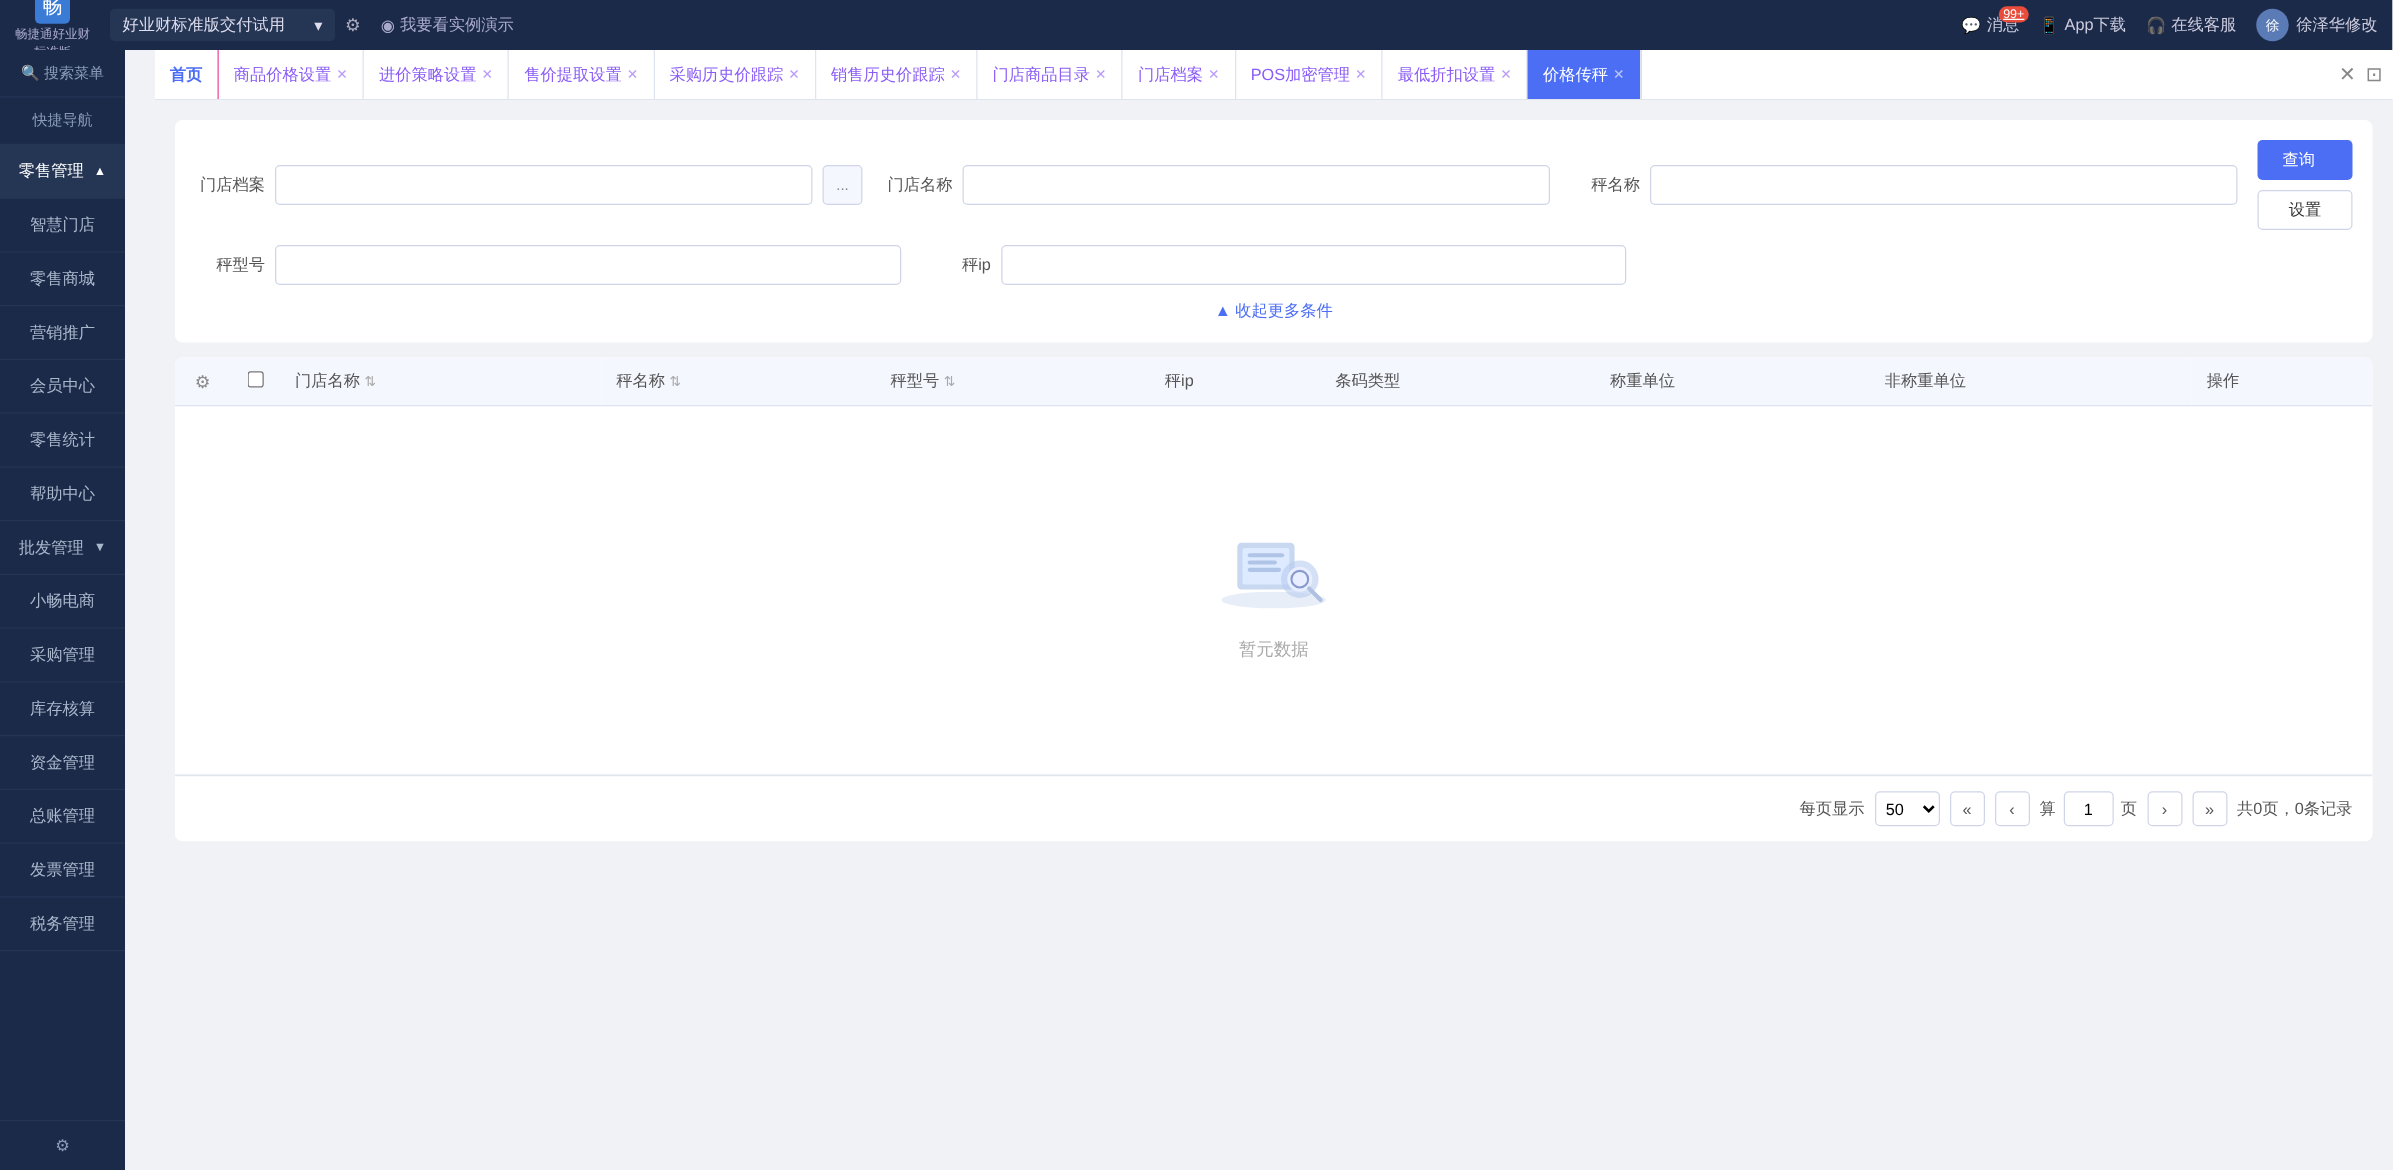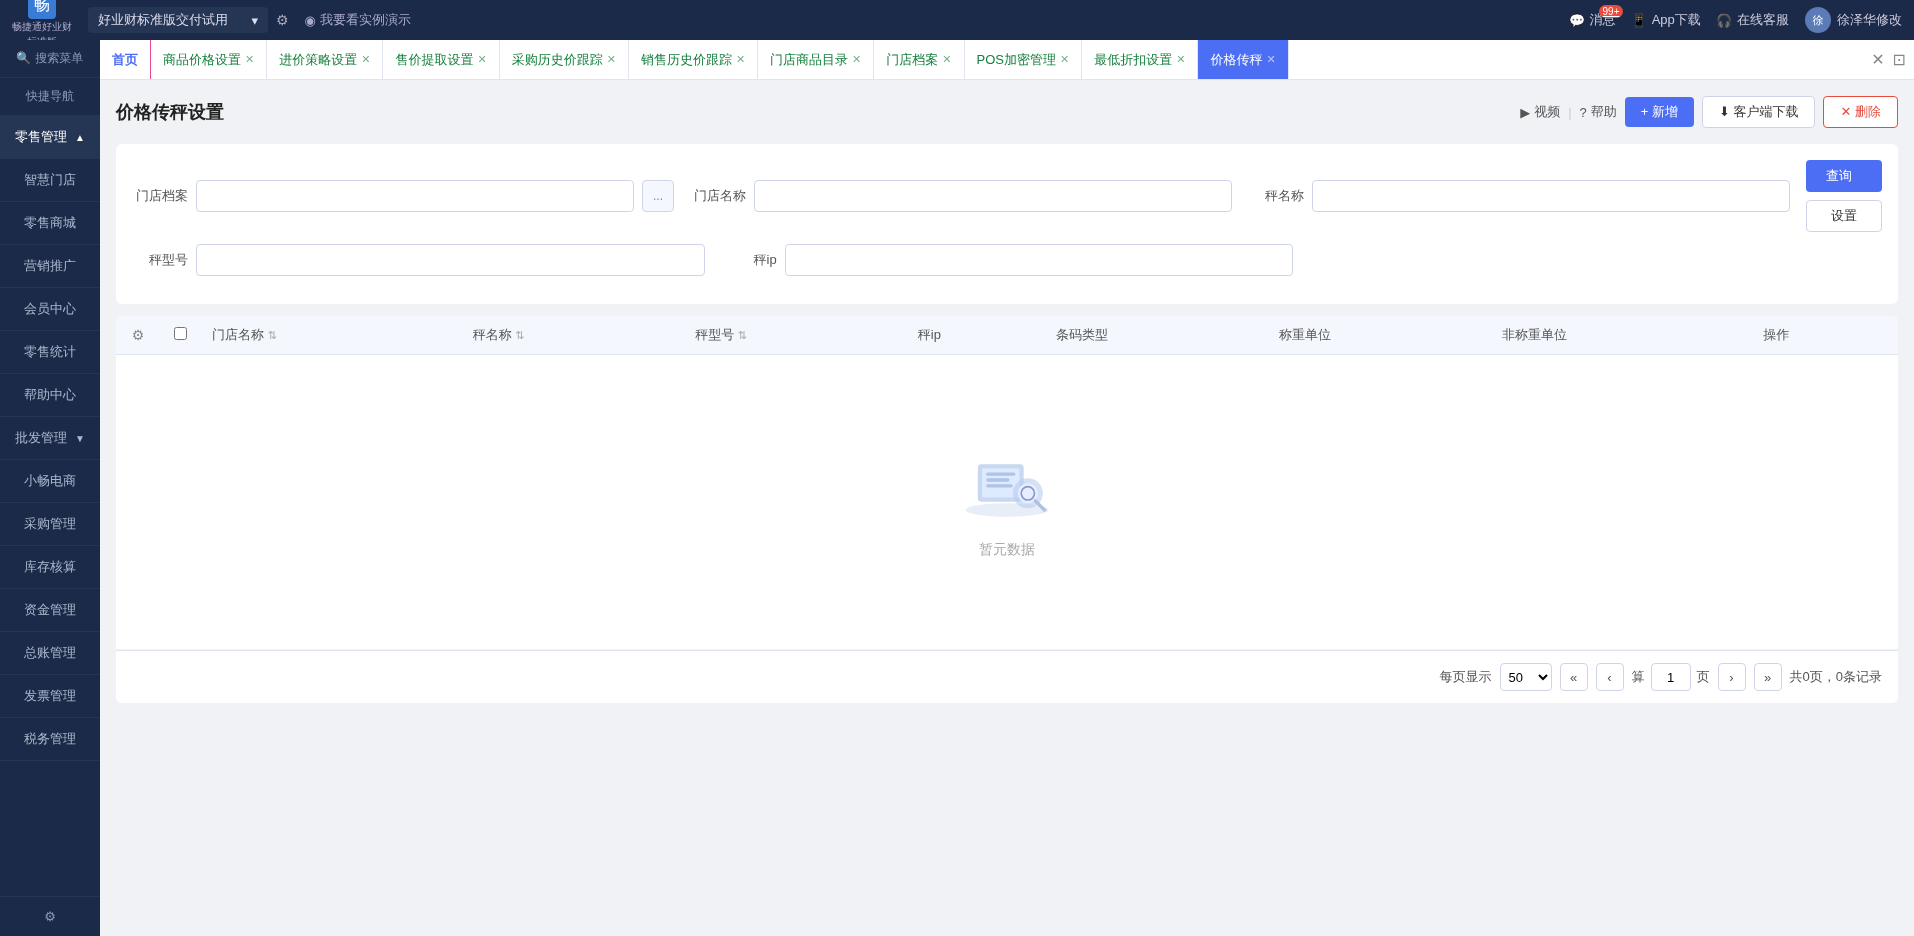--- a/index.html
+++ b/index.html
@@ -20,38 +20,38 @@
 
     .demo-btn { margin-left: 16px; color: #aac; font-size: 13px; cursor: pointer; display: flex; align-items: center; gap: 4px; }
 
     .top-bar-right { margin-left: auto; display: flex; align-items: center; gap: 16px; }
     .top-bar-right .icon-btn { color: #ccd; font-size: 13px; cursor: pointer; display: flex; align-items: center; gap: 4px; position: relative; }
     .badge { background: #e74c3c; color: #fff; font-size: 10px; border-radius: 8px; padding: 1px 4px; position: absolute; top: -6px; right: -8px; text-decoration: underline; }
     .user-area { display: flex; align-items: center; gap: 6px; color: #ccd; cursor: pointer; }
     .user-avatar { width: 26px; height: 26px; background: #5a7bb5; border-radius: 50%; display: flex; align-items: center; justify-content: center; font-size: 11px; color: #fff; }
 
     
-    .main-wrapper { display: flex; flex: 1; overflow: hidden; }
+    .main-wrapper { display: flex; flex: 1; overflow: hidden; gap: 24px; }
 
     
     .sidebar { width: 100px; background: #1c2a4a; color: #ccd; display: flex; flex-direction: column; flex-shrink: 0; overflow-y: auto; }
     .sidebar-search { padding: 10px 8px; border-bottom: 1px solid #253554; text-align: center; font-size: 12px; color: #889bb5; cursor: pointer; }
     .sidebar-item { padding: 12px 4px; text-align: center; font-size: 13px; cursor: pointer; color: #aab8cc; border-bottom: 1px solid #253554; display: flex; flex-direction: column; align-items: center; gap: 4px; }
     .sidebar-item.active { color: #fff; background: #253554; }
     .sidebar-item.has-arrow { flex-direction: row; justify-content: center; padding: 12px 8px; align-items: center; }
     .sidebar-item.has-arrow .arrow { font-size: 10px; margin-left: 4px; }
     .sidebar-bottom { margin-top: auto; padding: 12px 8px; text-align: center; border-top: 1px solid #253554; cursor: pointer; color: #889bb5; }
 
     
     .content-area { flex: 1; display: flex; flex-direction: column; overflow: hidden; background: #f0f2f5; }
 
     
     .tabs-bar { background: #fff; display: flex; align-items: center; border-bottom: 1px solid #e0e4ee; height: 40px; flex-shrink: 0; overflow-x: auto; }
     .tabs-bar::-webkit-scrollbar { height: 0; }
-    .tab-item { display: flex; align-items: center; padding: 0 12px; height: 40px; white-space: nowrap; cursor: pointer; font-size: 13px; color: #15803d; border-right: 1px solid #e0e4ee; flex-shrink: 0; gap: 4px; }
+    .tab-item { display: flex; align-items: center; padding: 0 12px; height: 40px; white-space: nowrap; cursor: pointer; font-size: 13px; color: #8b5cf6; border-right: 1px solid #e0e4ee; flex-shrink: 0; gap: 4px; }
     .tab-item.active { background: #4c6ef5; color: #fff; }
     .tab-item .close-btn { font-size: 11px; color: inherit; opacity: 0.6; cursor: pointer; }
     .tab-item.active .close-btn { color: #fff; }
     .tab-home { font-weight: 600; color: #4c6ef5; border-right: 1px solid #ec4899; }
     .tabs-bar-actions { margin-left: auto; display: flex; align-items: center; padding: 0 8px; gap: 8px; flex-shrink: 0; }
     .tabs-bar-actions .action-btn { font-size: 16px; color: #888; cursor: pointer; }
 
     
     .page-content { flex: 1; overflow-y: auto; padding: 16px; }
 
@@ -263,43 +263,20 @@
           <span class="close-btn">✕</span>
         </div>
         <div class="tabs-bar-actions">
           <span class="action-btn">✕</span>
           <span class="action-btn">⊡</span>
         </div>
       </div>
 
       <div class="page-content">
 
-        <div class="page-header">
-          <div class="page-title">价格传秤设置</div>
-          <div class="page-actions">
-            <div class="link-btn">
-              <span>▶</span>
-              <span>视频</span>
-            </div>
-            <span class="divider">|</span>
-            <div class="link-btn">
-              <span>?</span>
-              <span>帮助</span>
-            </div>
-            <button class="btn btn-primary">
-              <span>+ 新增</span>
-            </button>
-            <button class="btn btn-default">
-              <span>⬇ 客户端下载</span>
-            </button>
-            <button class="btn btn-danger">
-              <span>✕ 删除</span>
-            </button>
-          </div>
-        </div>
 
         <div class="search-form">
           <div class="form-row">
             <div class="form-group">
               <label class="form-label">门店档案</label>
               <input class="form-control" type="text" style="">
               <button class="ellipsis-btn">
                 <span>...</span>
               </button>
             </div>
@@ -323,20 +300,25 @@
           <div class="form-row">
             <div class="form-group">
               <label class="form-label">秤型号</label>
               <input class="form-control" type="text" style="">
             </div>
             <div class="form-group">
               <label class="form-label">秤ip</label>
               <input class="form-control" type="text" style="">
             </div>
             <div class="form-group" style="visibility:hidden;">
+            </div>
+          </div>
+          <div class="collapse-row">
+            <div class="collapse-btn">
+              <span>▲ 收起更多条件</span>
             </div>
           </div>
         </div>
 
         <div class="table-container">
           <table>
             <thead>
               <tr>
                 <th class="settings-col">
                   <span class="table-settings-btn">⚙</span>

